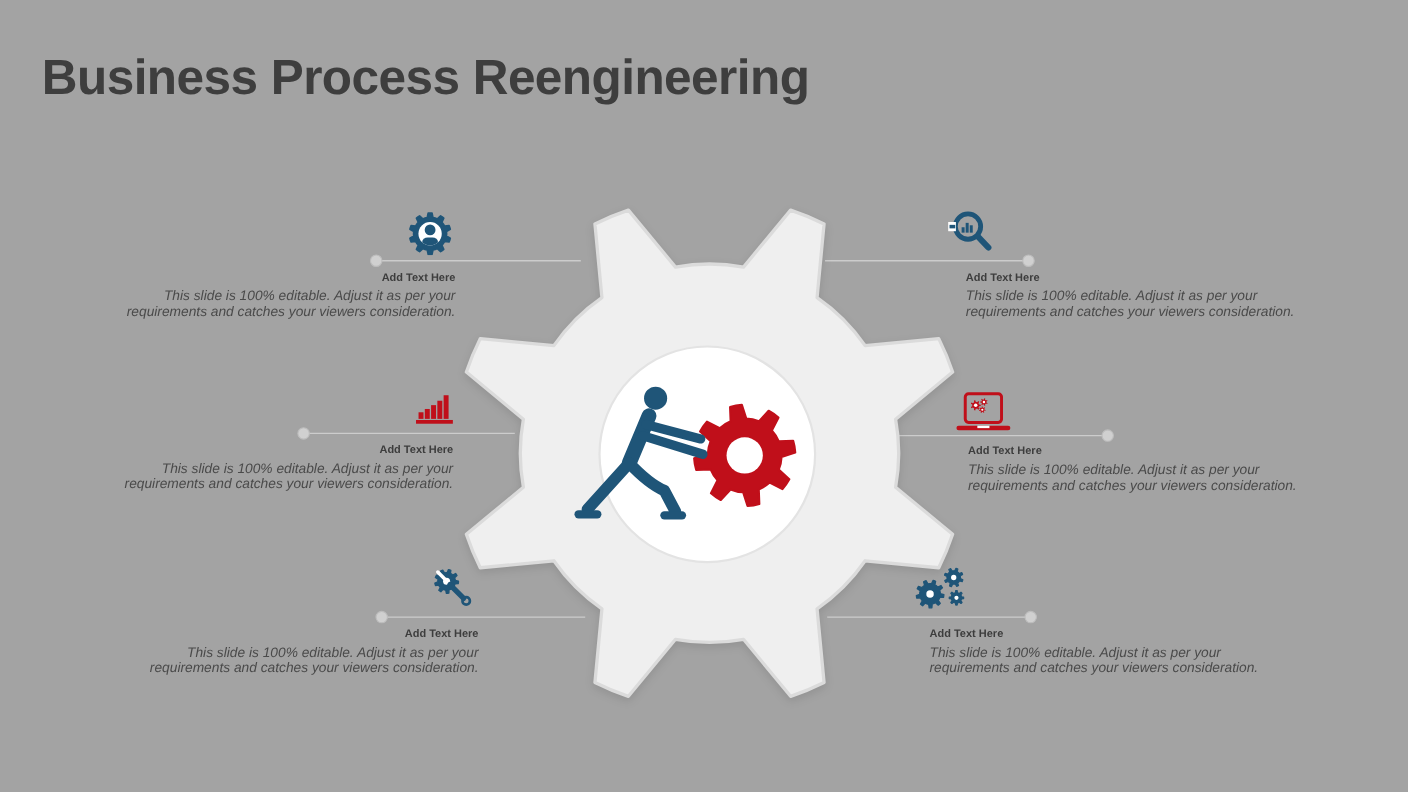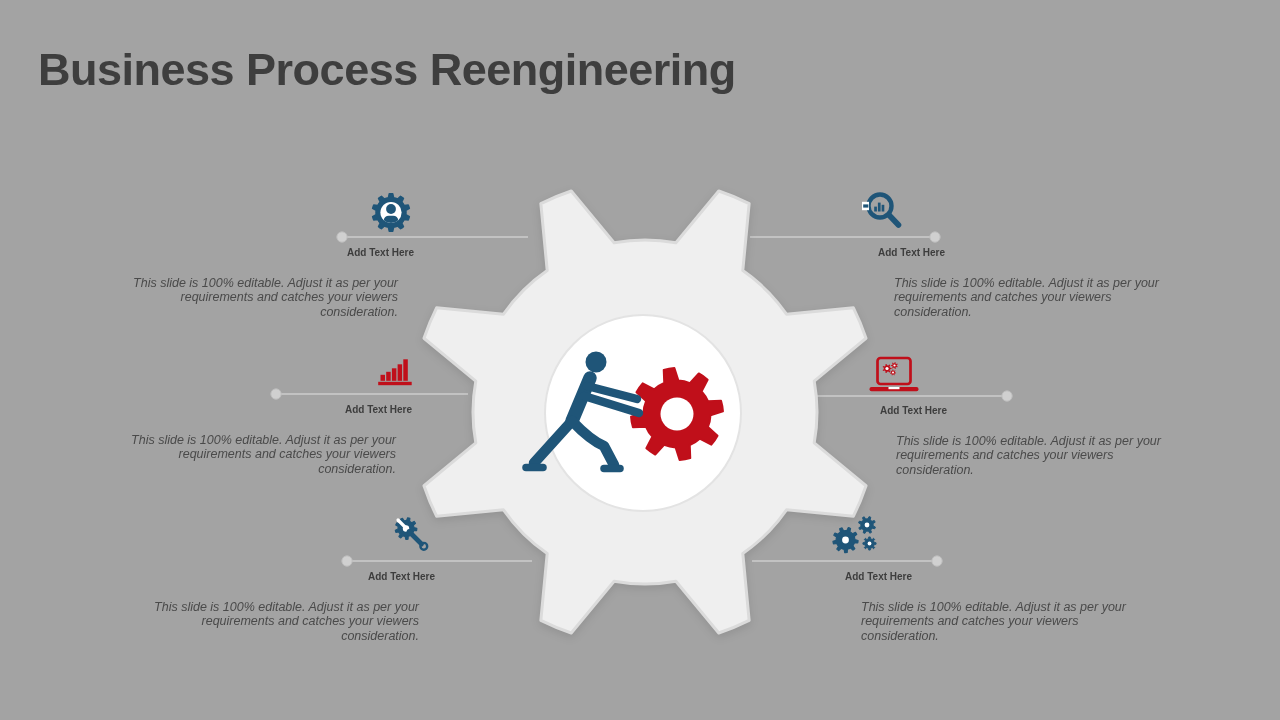--- a/index.html
+++ b/index.html
@@ -5,21 +5,21 @@
   html,body{margin:0;padding:0;background:#ffffff;}
   .slide{position:relative;width:1280px;height:720px;background:#a3a3a3;overflow:hidden;
          font-family:"Liberation Sans",sans-serif;padding-left:12px;}
   .title{position:absolute;left:38px;top:44px;margin:0;font-size:45px;font-weight:bold;
          color:#3e3e3e;letter-spacing:-0.5px;white-space:nowrap;}
   .scene{position:absolute;left:0;top:0;}
   .biggear{filter:drop-shadow(0 3px 4px rgba(0,0,0,0.10));}
   .icon{position:absolute;}
   .tb{position:absolute;width:330px;}
   .tb h3{margin:0 0 2px 0;font-size:10px;line-height:1.25;font-weight:bold;color:#3d3d3d;}
-  .tb p{margin:16px;font-size:12.5px;line-height:1.17;font-style:italic;color:#4a4a4a;}
+  .tb p{margin:0;font-size:12.5px;line-height:1.17;font-style:italic;color:#4a4a4a;}
   .tb.ralign{text-align:right;}
   .conn{stroke:#cccccc;stroke-width:1.3;}
   .dot{fill:#d0d0d0;stroke:#bdbdbd;stroke-width:1;}
 </style>
 </head>
 <body>
 
 <div class="slide">
 
   <h1 class="title">Business Process Reengineering</h1>

